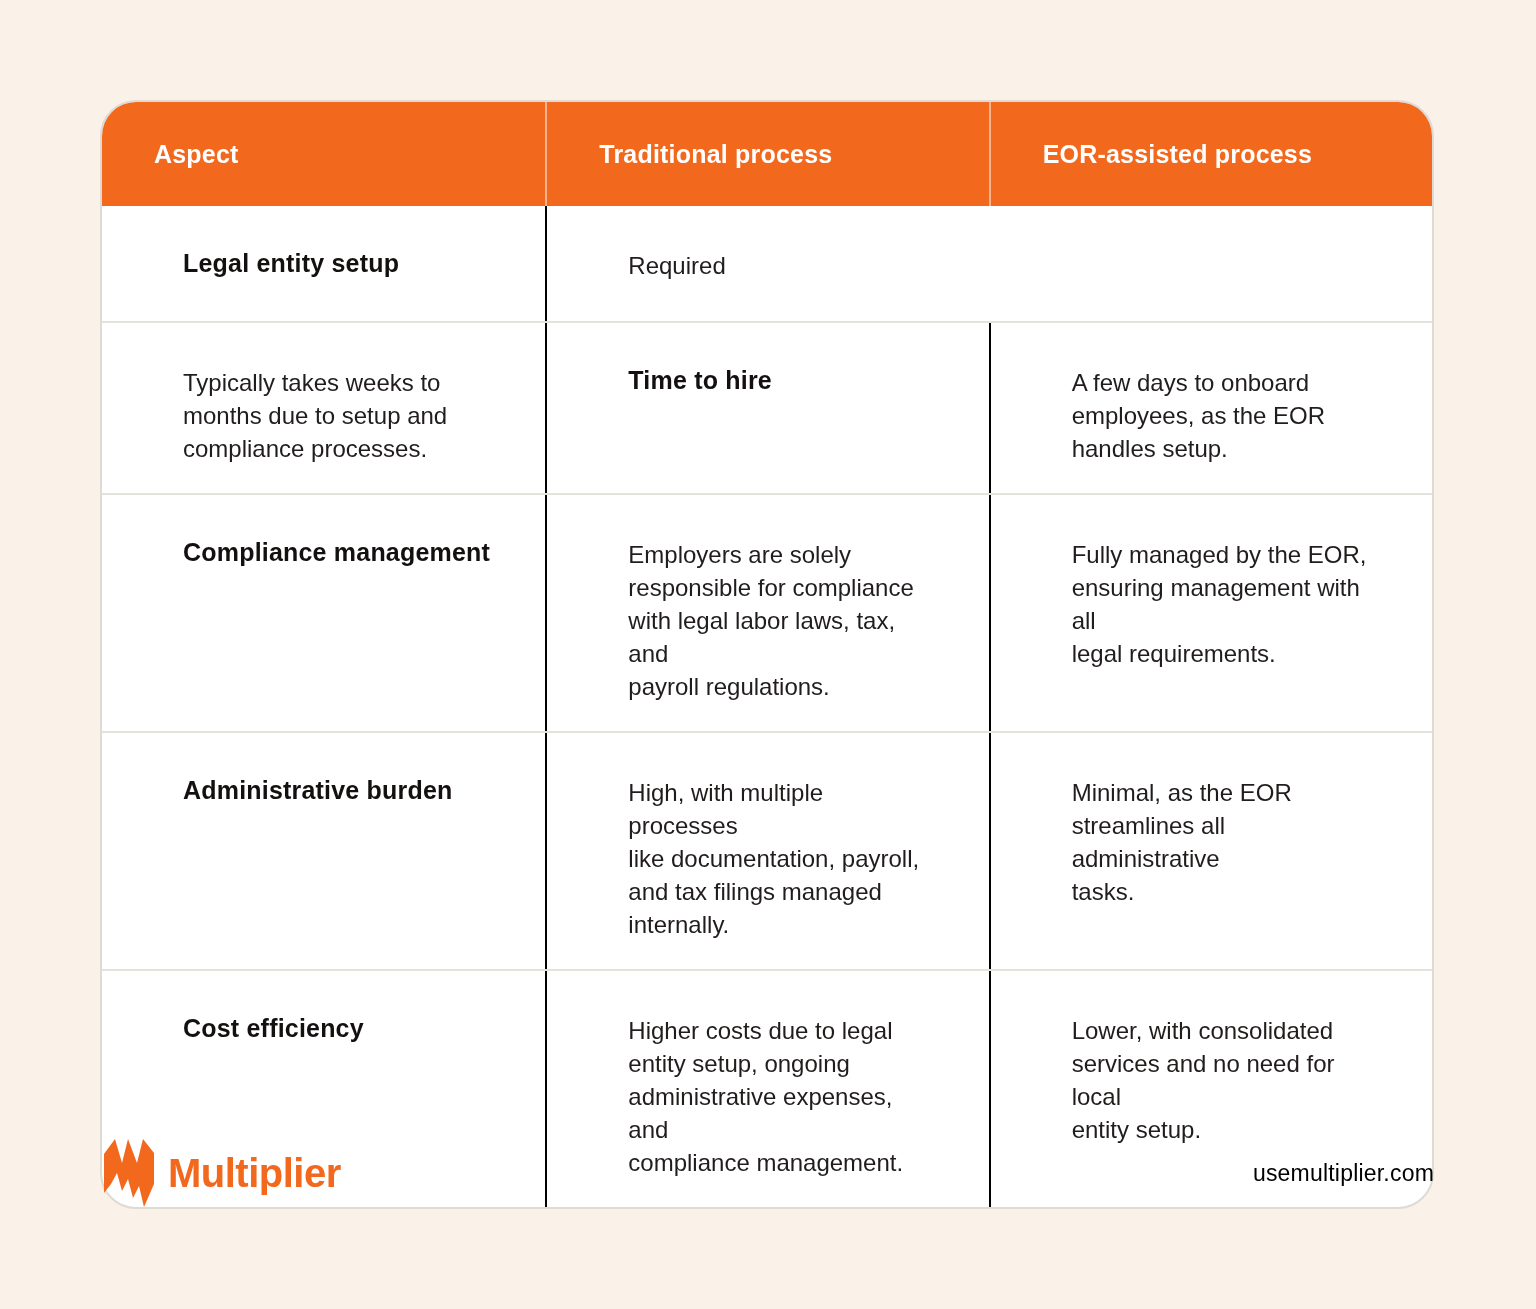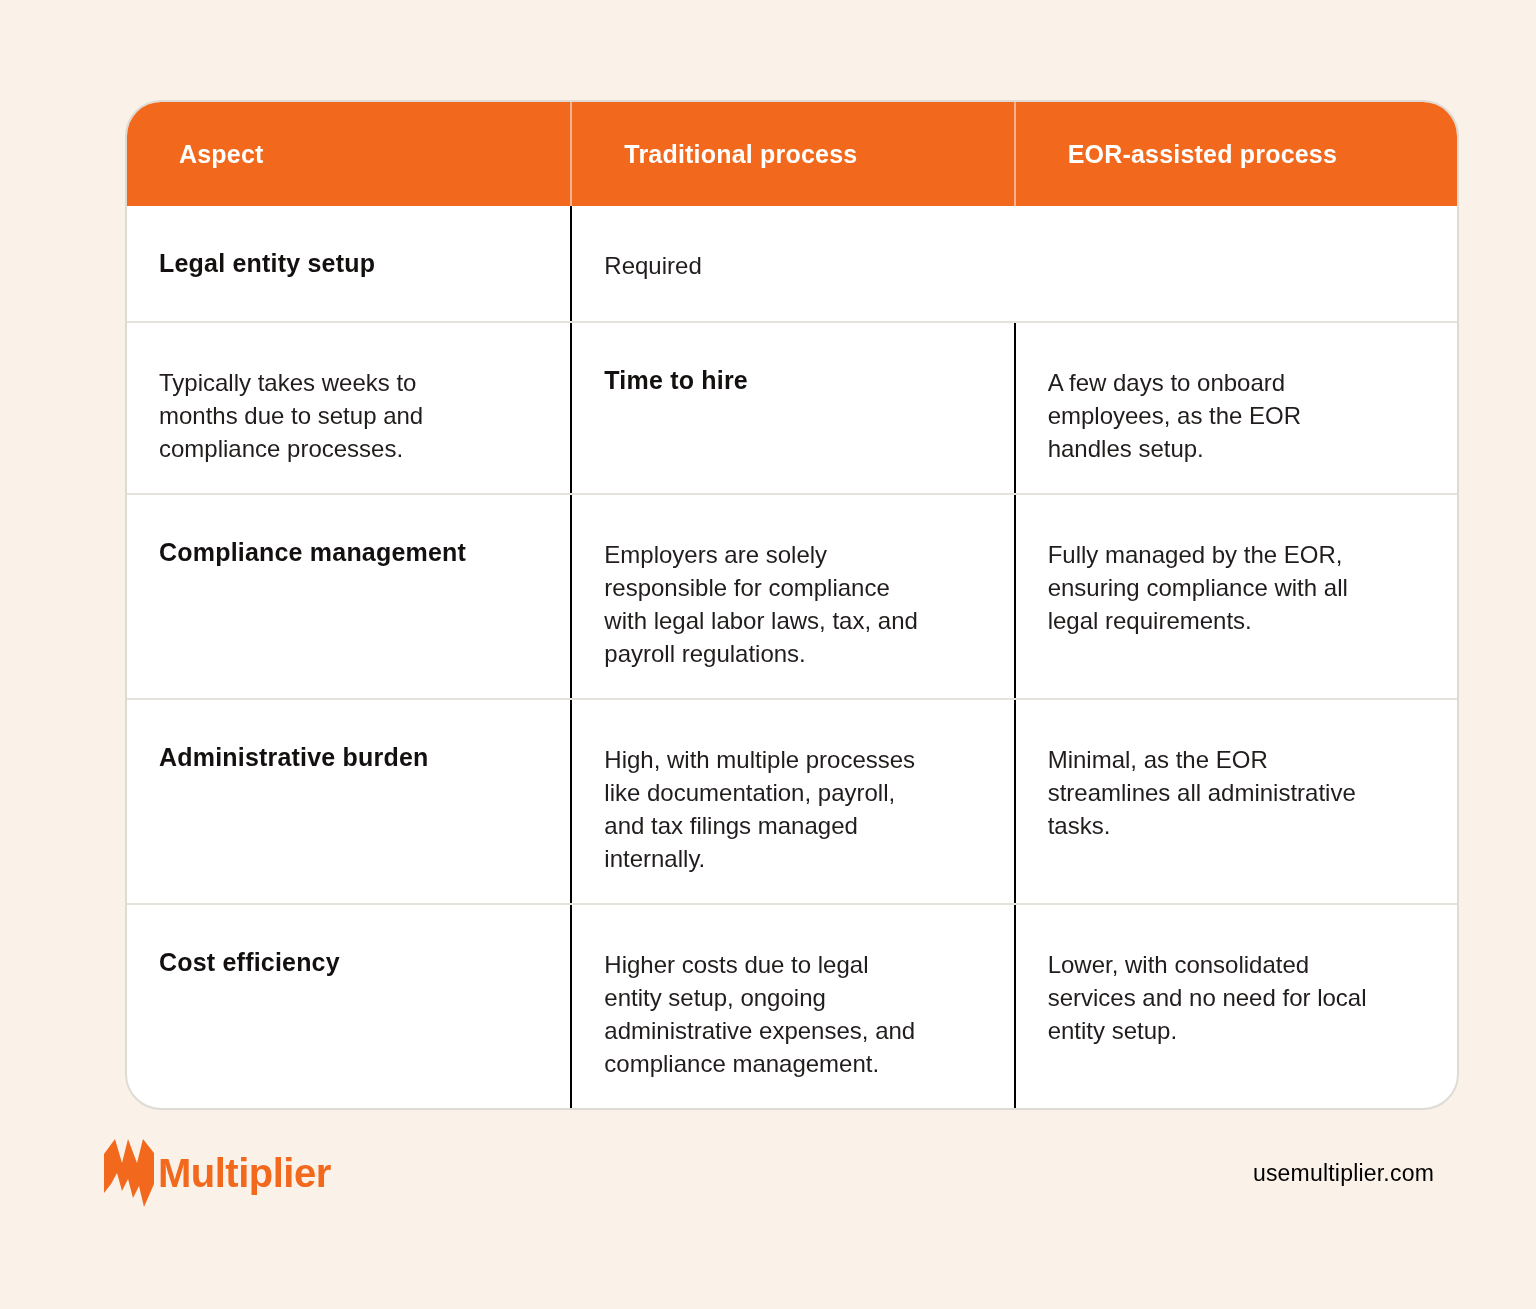--- a/index.html
+++ b/index.html
@@ -16,21 +16,20 @@
   
   .table-card {
     position: absolute;
     left: 100px;
     top: 100px;
     width: 1334px;
     background: #FFFFFF;
     border: 2px solid #DEDBD4;
     border-radius: 36px;
     overflow: hidden;
-    margin-left: 25px;
   }
   .thead {
     display: grid;
     grid-template-columns: 1fr 1fr 1fr;
     background: #F2691E;
     height: 104px;
   }
   .th {
     display: flex;
     align-items: center;
@@ -41,21 +40,21 @@
     letter-spacing: 0.2px;
   }
   .th + .th { border-left: 2px solid rgba(255,255,255,0.5); }
 
   .trow {
     display: grid;
     grid-template-columns: 1fr 1fr 1fr;
   }
   .trow + .trow { border-top: 2px solid #E5E2DC; }
   .cell {
-    padding: 43px 54px 28px 32px;
+    padding: 43px 54px 28px 81px;
   }
   .cell + .cell { border-left: 2px solid #000000; }
   .aspect-cell {
     font-size: 25px;
     font-weight: 700;
     color: #141010;
     letter-spacing: 0.2px;
   }
   .desc-cell {
     font-size: 24px;
@@ -76,20 +75,21 @@
     right: 102px;
     top: 1132px;
     height: 82px;
     display: flex;
     align-items: center;
     justify-content: space-between;
   }
   .brand {
     display: flex;
     align-items: center;
+    gap: 10px;
   }
   .brand-mark { display: block; }
   .brand-word {
     font-size: 40px;
     font-weight: 700;
     color: #F2691E;
     letter-spacing: -0.5px;
   }
   .site-url {
     font-size: 23px;
@@ -127,21 +127,21 @@
 handles setup.</div>
       </div>
 
       <div class="trow r2">
         <div class="cell aspect-cell">Compliance management</div>
         <div class="cell desc-cell">Employers are solely
 responsible for compliance
 with legal labor laws, tax, and
 payroll regulations.</div>
         <div class="cell desc-cell">Fully managed by the EOR,
-ensuring compliance with all
+ensuring management with all
 legal requirements.</div>
       </div>
 
       <div class="trow r3">
         <div class="cell aspect-cell">Administrative burden</div>
         <div class="cell desc-cell">High, with multiple processes
 like documentation, payroll,
 and tax filings managed
 internally.</div>
         <div class="cell desc-cell">Minimal, as the EOR

